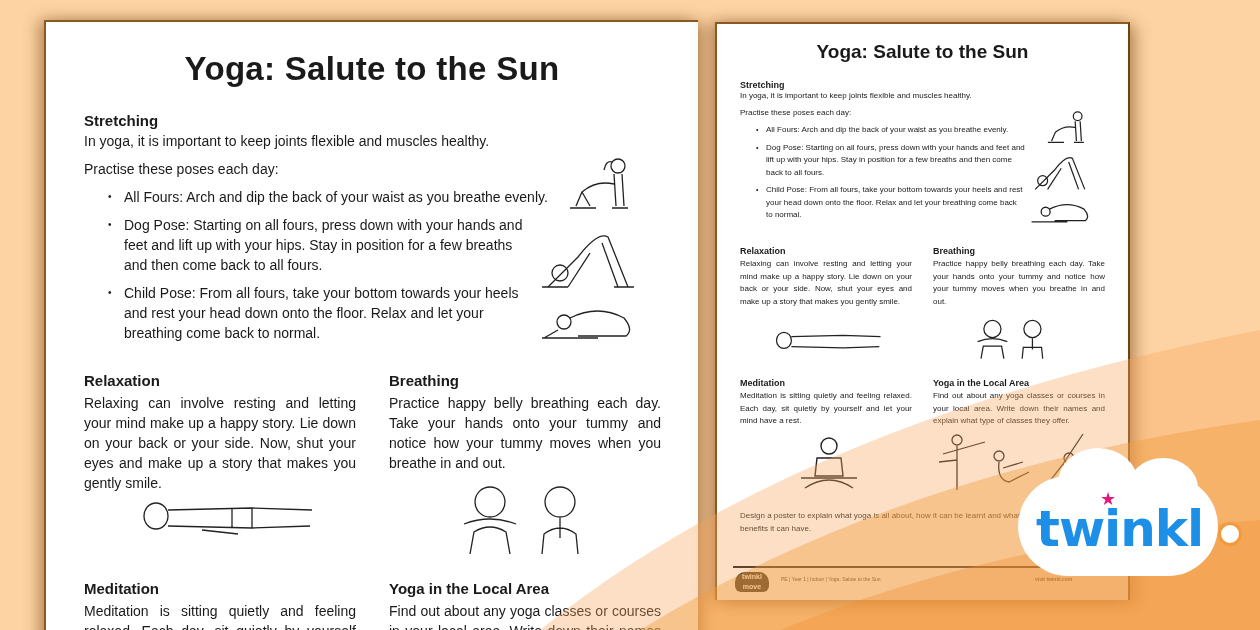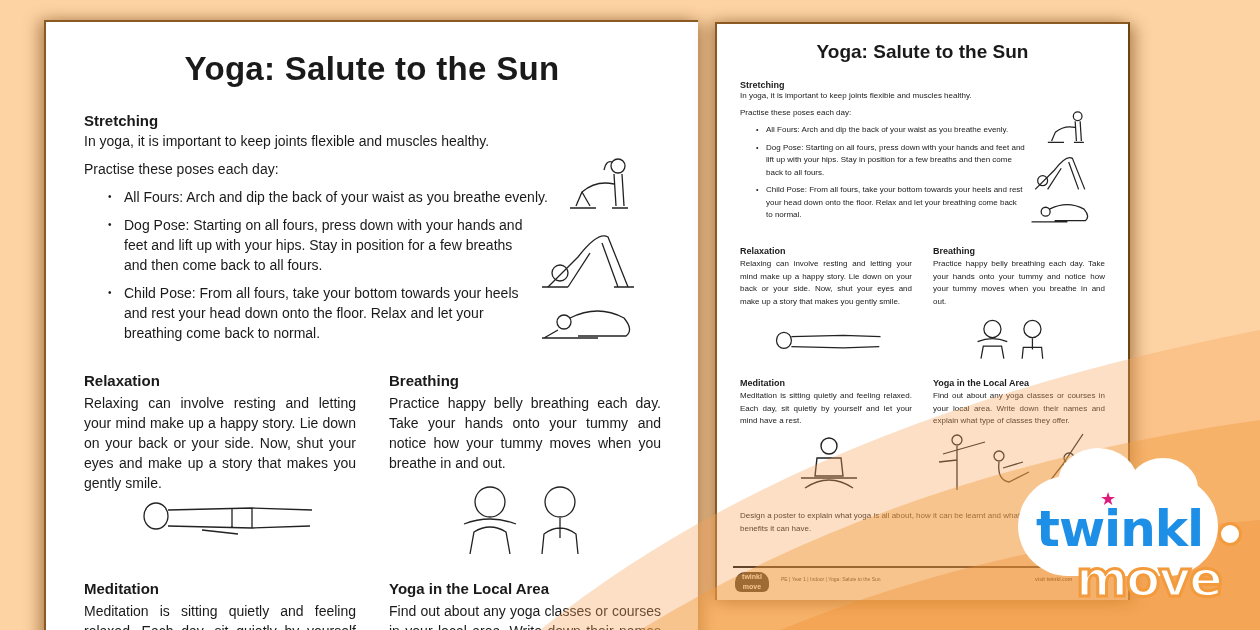--- a/index.html
+++ b/index.html
@@ -226,15 +226,14 @@
 <svg class="bg-swoosh" viewBox="0 0 1260 630" preserveAspectRatio="none">
   <path d="M540 630 Q800 420 1260 330 L1260 630 Z" fill="#f7a45a" opacity="0.35"></path>
   <path d="M640 630 Q900 470 1260 420 L1260 630 Z" fill="#f39a3c" opacity="0.4"></path>
   <path d="M780 630 Q1000 540 1260 520 L1260 630 Z" fill="#ef8f30" opacity="0.35"></path>
 </svg>
 
 <div class="logo">
   <div class="cloud"></div>
   <span class="star">★</span>
   <span class="twinkl">twinkl</span>
-  <span class="move">move</span>
   <span class="figure-o"></span>
 </div>
 
 </body></html>

